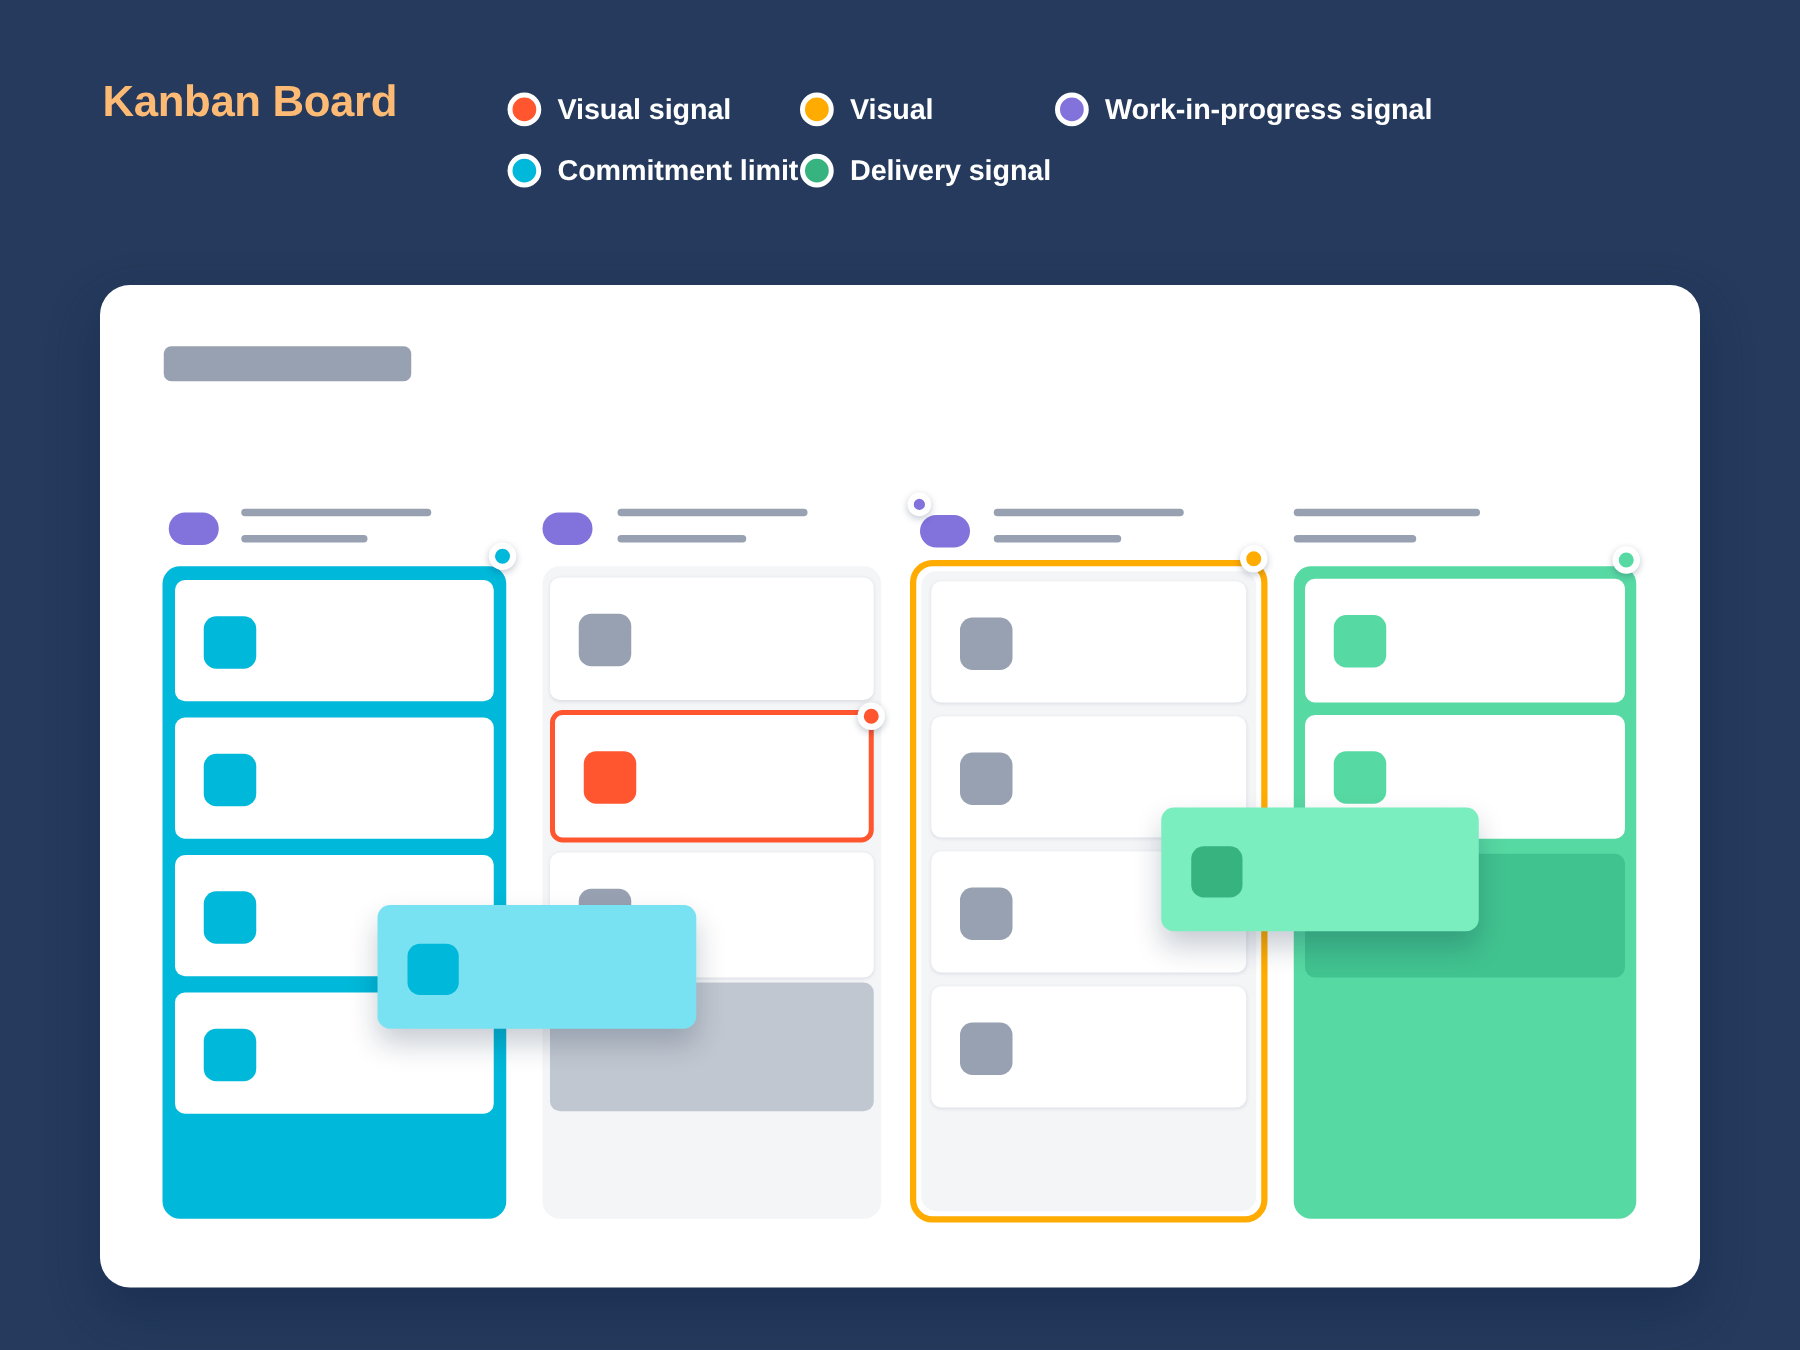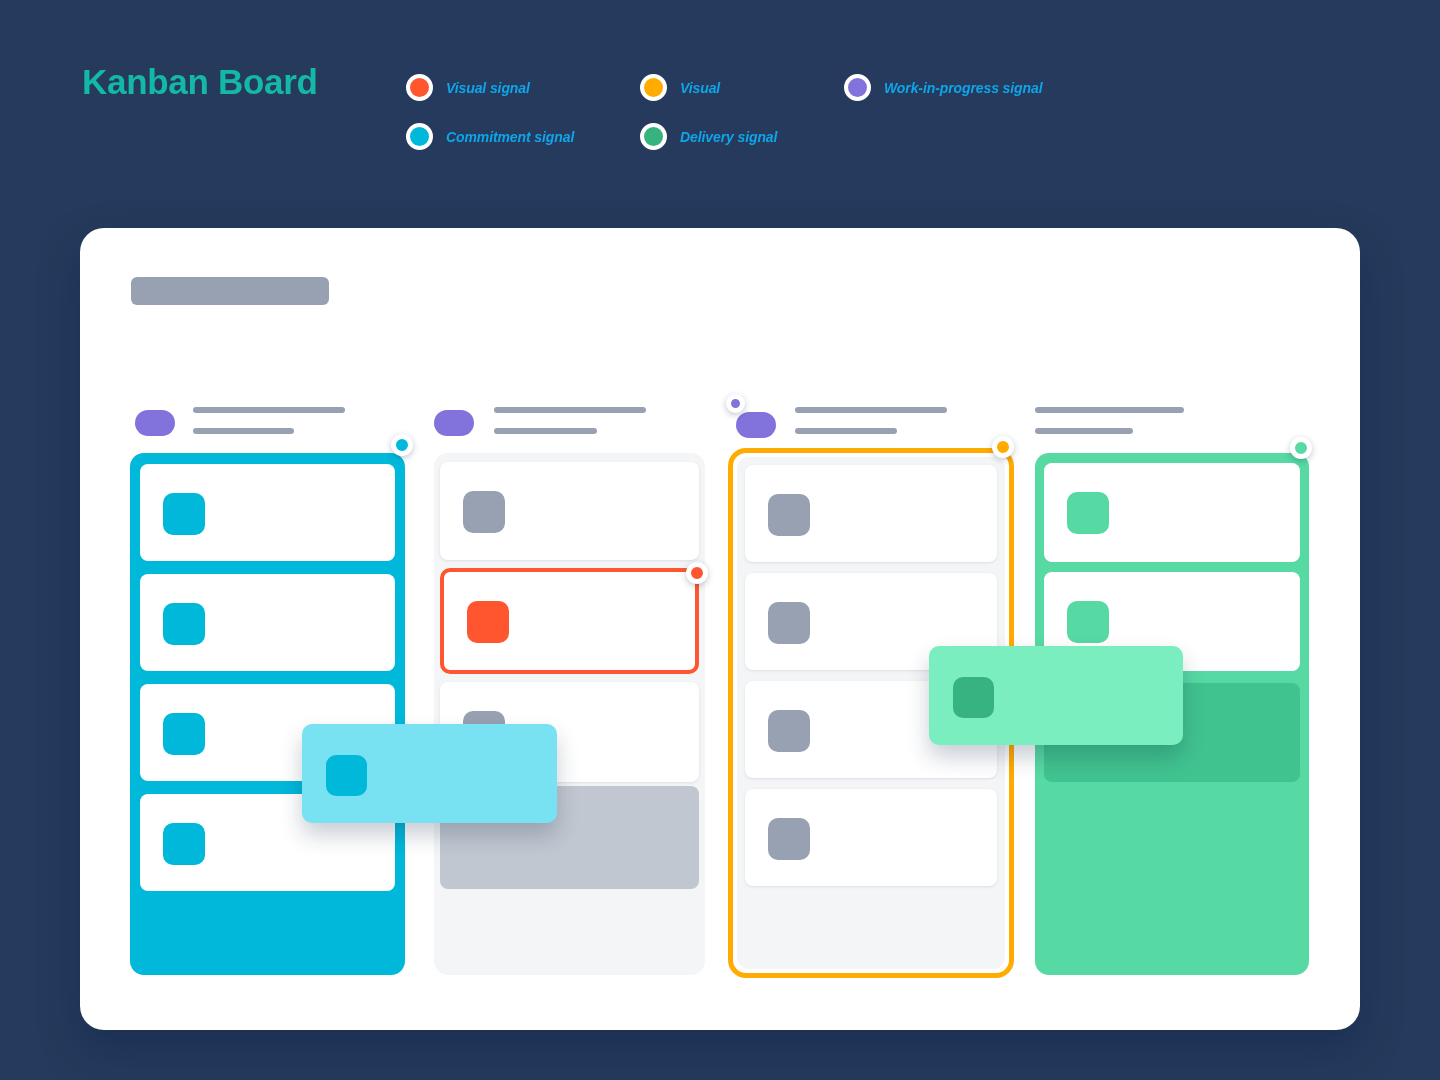--- a/index.html
+++ b/index.html
@@ -4,32 +4,32 @@
 <style>
   html,body{margin:0;padding:0;background:#253a5c;}
   .stage{
     position:relative;width:1440px;height:1080px;overflow:hidden;
     background:var(--navy,#253a5c);
     font-family:"Liberation Sans",sans-serif;
   }
   
   .page-title{
     position:absolute;left:82px;top:62px;margin:0;
-    font-size:35px;font-weight:700;letter-spacing:-0.3px;color:#14b8a6;
+    font-size:35px;font-weight:700;letter-spacing:-0.3px;color:#fdba74;
   }
   .legend{
     position:absolute;left:406px;top:74px;margin:0;padding:0;list-style:none;
     display:grid;grid-template-columns:234px 204px auto;grid-row-gap:22px;row-gap:22px;
   }
   .legend-item{display:flex;align-items:center;gap:13px;}
   .legend-dot{
     width:19px;height:19px;border-radius:50%;
     border:4px solid #fff;flex:0 0 auto;
   }
-  .legend-label{color:#0ea5e9;font-size:14px;font-weight:700;letter-spacing:-0.1px;font-style:italic;}
+  .legend-label{color:#ffffff;font-size:23px;font-weight:700;letter-spacing:-0.1px;}
   
   .board{
     position:absolute;left:80px;top:228px;width:1280px;height:802px;
     background:#fff;border-radius:24px;
     box-shadow:0 18px 40px rgba(9,30,66,.35);
   }
   .board *{box-sizing:border-box;}
   .board-title-ph{
     position:absolute;left:51px;top:49px;width:198px;height:28px;
     border-radius:6px;background:var(--gray-strong);
@@ -100,21 +100,21 @@
       <li class="legend-item">
         <span class="legend-dot" style="background: rgb(255, 171, 0);"></span>
         <span class="legend-label">Visual</span>
       </li>
       <li class="legend-item">
         <span class="legend-dot" style="background: rgb(130, 114, 220);"></span>
         <span class="legend-label">Work-in-progress signal</span>
       </li>
       <li class="legend-item">
         <span class="legend-dot" style="background: rgb(0, 184, 217);"></span>
-        <span class="legend-label">Commitment signal</span>
+        <span class="legend-label">Commitment limit</span>
       </li>
       <li class="legend-item">
         <span class="legend-dot" style="background: rgb(54, 179, 126);"></span>
         <span class="legend-label">Delivery signal</span>
       </li>
     </ul>
 
   <section class="board">
 
     <div class="board-title-ph"></div>

